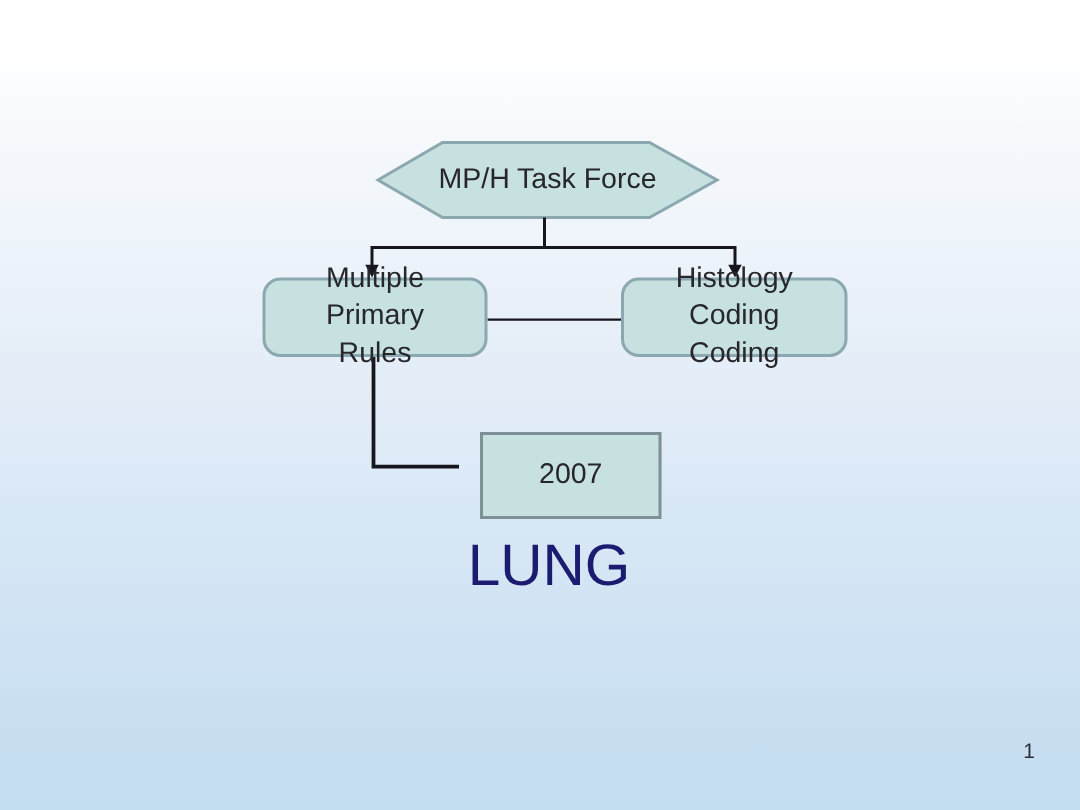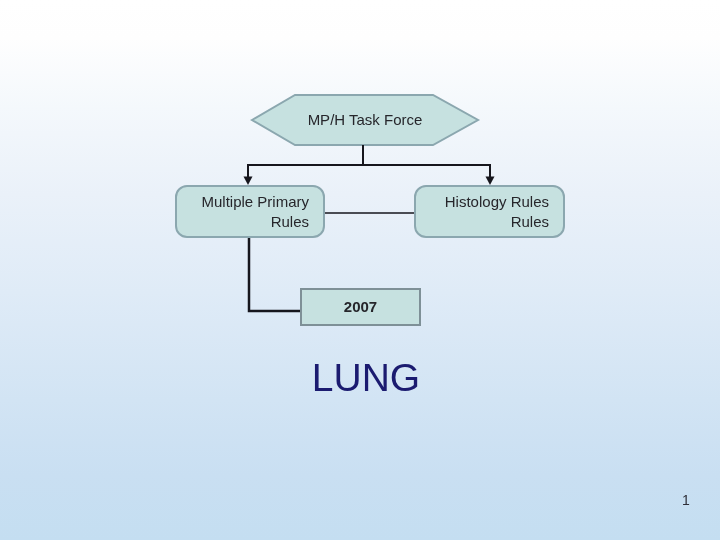--- a/index.html
+++ b/index.html
@@ -32,22 +32,22 @@
   }
   .hex-shape {
     stroke: #8ba7af;
     stroke-width: 2;
   }
   .flow-label {
     position: absolute;
     display: flex;
     align-items: center;
     justify-content: center;
-    text-align: right;
-    font-size: 15px;
+    text-align: center;
+    font-size: 19px;
     line-height: 1.3;
     color: #26262b;
   }
   .hex-label {
     left: 252px; top: 95px;
     width: 226px; height: 50px;
     white-space: nowrap;
   }
   .round-box {
     position: absolute;
@@ -56,26 +56,25 @@
     border: 2px solid #8ba7af;
     border-radius: 12px;
     background: #c6e1e0;
     box-sizing: border-box;
     padding: 16px 14px;
   }
   .box-left  { left: 175px; }
   .box-right { left: 414px; width: 151px; }
   .year-box {
     position: absolute;
-    left: 300px; top: 288px;
-    width: 121px; height: 38px;
+    left: 320px; top: 288px;
+    width: 121px; height: 58px;
     border: 2px solid #7e9097;
     background: #c6e1e0;
     box-sizing: border-box;
-    font-weight: bold;
   }
   .slide-title {
     position: absolute;
     left: 166px; top: 358px;
     width: 400px;
     text-align: center;
     font-size: 39px;
     line-height: 1;
     color: #1b1b70;
   }
@@ -104,21 +103,21 @@
 
     <path d="M325 213 H414" stroke-width="1.5" stroke="#16161d"></path>
 
     <path d="M249 238 V311 H306" stroke-width="2.5" stroke="#16161d"></path>
   </svg>
 
   <div class="flow-label hex-label">MP/H Task Force</div>
 
   <div class="flow-label round-box box-left">Multiple Primary Rules</div>
 
-  <div class="flow-label round-box box-right">Histology Rules Rules</div>
+  <div class="flow-label round-box box-right">Histology Coding Coding</div>
 
   <div class="flow-label year-box">2007</div>
 
   <div class="slide-title">LUNG</div>
 
   <div class="page-number">1</div>
 
 </div>
 
 </body></html>

